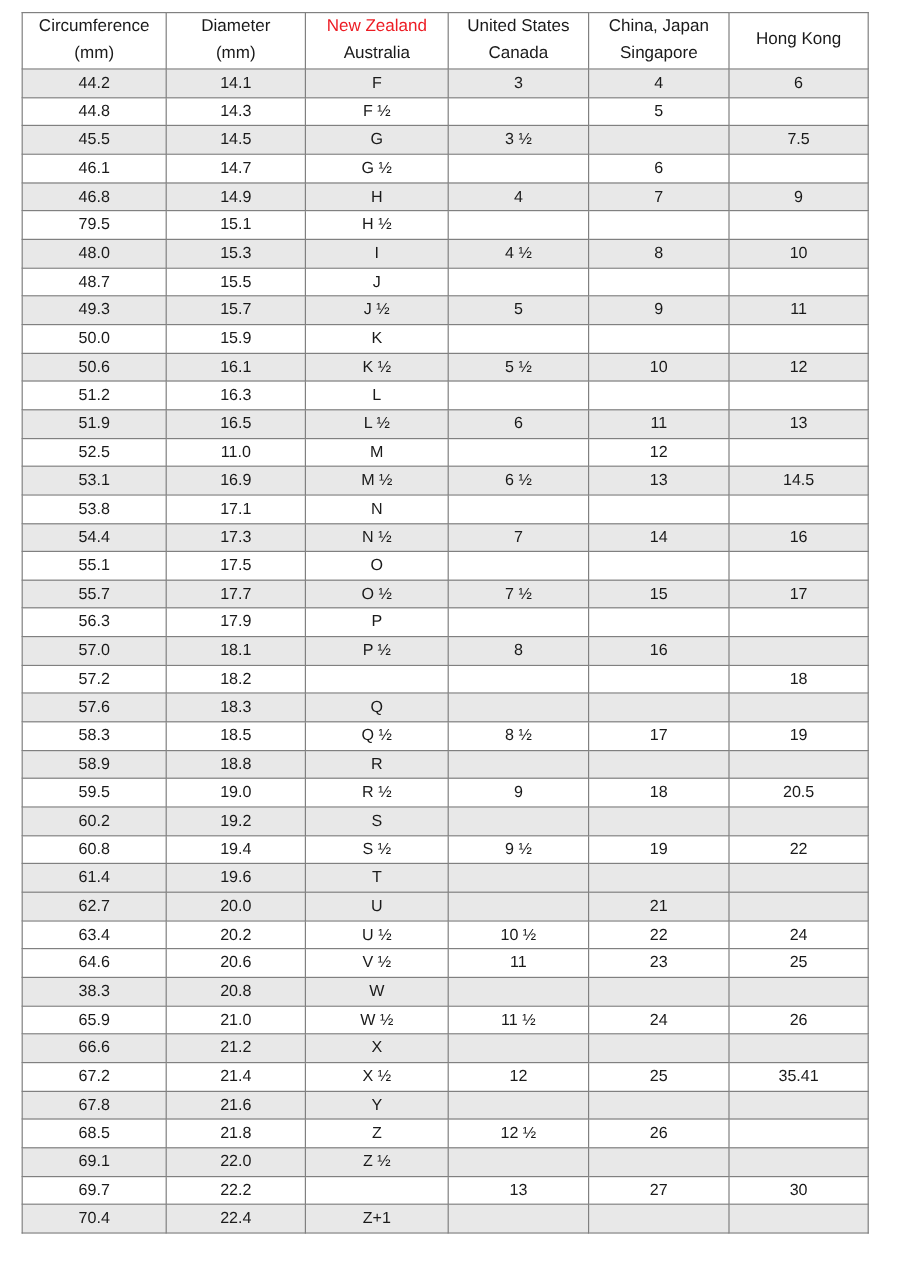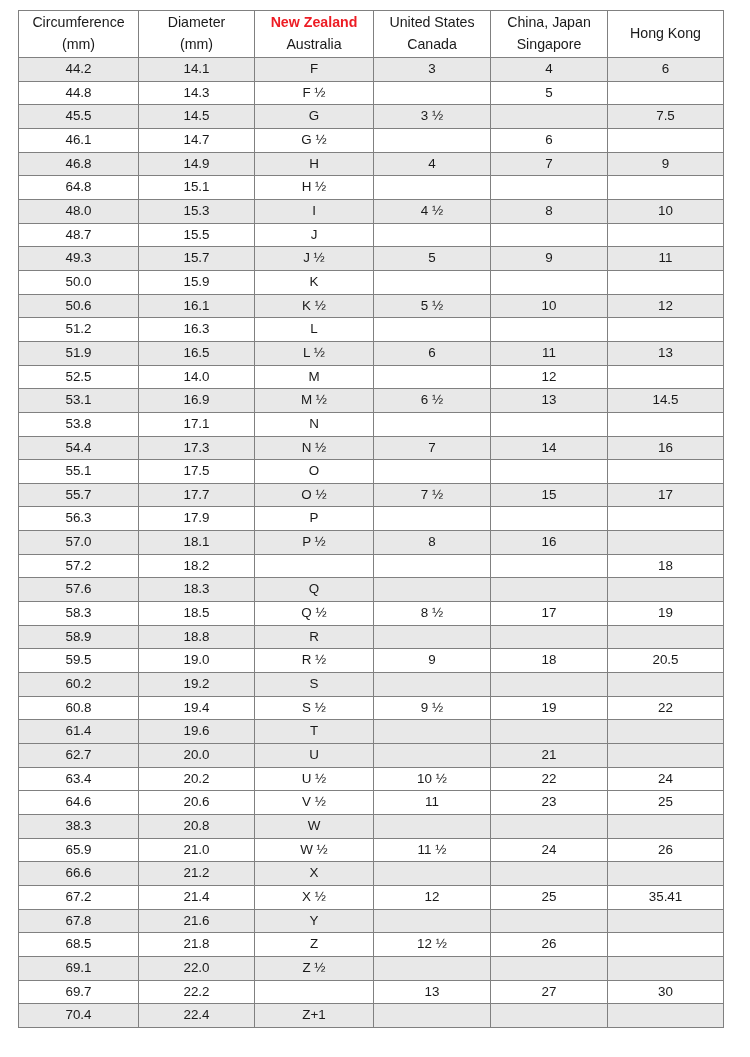--- a/index.html
+++ b/index.html
@@ -52,21 +52,21 @@
     background: #ffffff;
     color: #1a1a1a;
     padding: 2px 2px;
   }
 
   .hdr-line1 { display: block; }
   .hdr-line2 { display: block; }
 
   .hdr-line1.accent {
     color: #ed1c24;
-    font-weight: bold;
+    font-weight: normal;
   }
 
   tbody td {
     height: 22.65px;
     font-size: 13.4px;
     line-height: 22.65px;
     background: #ffffff;
   }
 
   tbody tr.shaded td {
@@ -148,21 +148,21 @@
         </tr>
         <tr class="shaded">
           <td>46.8</td>
           <td>14.9</td>
           <td>H</td>
           <td>4</td>
           <td>7</td>
           <td>9</td>
         </tr>
         <tr>
-          <td>64.8</td>
+          <td>79.5</td>
           <td>15.1</td>
           <td>H ½</td>
           <td></td>
           <td></td>
           <td></td>
         </tr>
         <tr class="shaded">
           <td>48.0</td>
           <td>15.3</td>
           <td>I</td>
@@ -213,21 +213,21 @@
         <tr class="shaded">
           <td>51.9</td>
           <td>16.5</td>
           <td>L ½</td>
           <td>6</td>
           <td>11</td>
           <td>13</td>
         </tr>
         <tr>
           <td>52.5</td>
-          <td>14.0</td>
+          <td>11.0</td>
           <td>M</td>
           <td></td>
           <td>12</td>
           <td></td>
         </tr>
         <tr class="shaded">
           <td>53.1</td>
           <td>16.9</td>
           <td>M ½</td>
           <td>6 ½</td>

